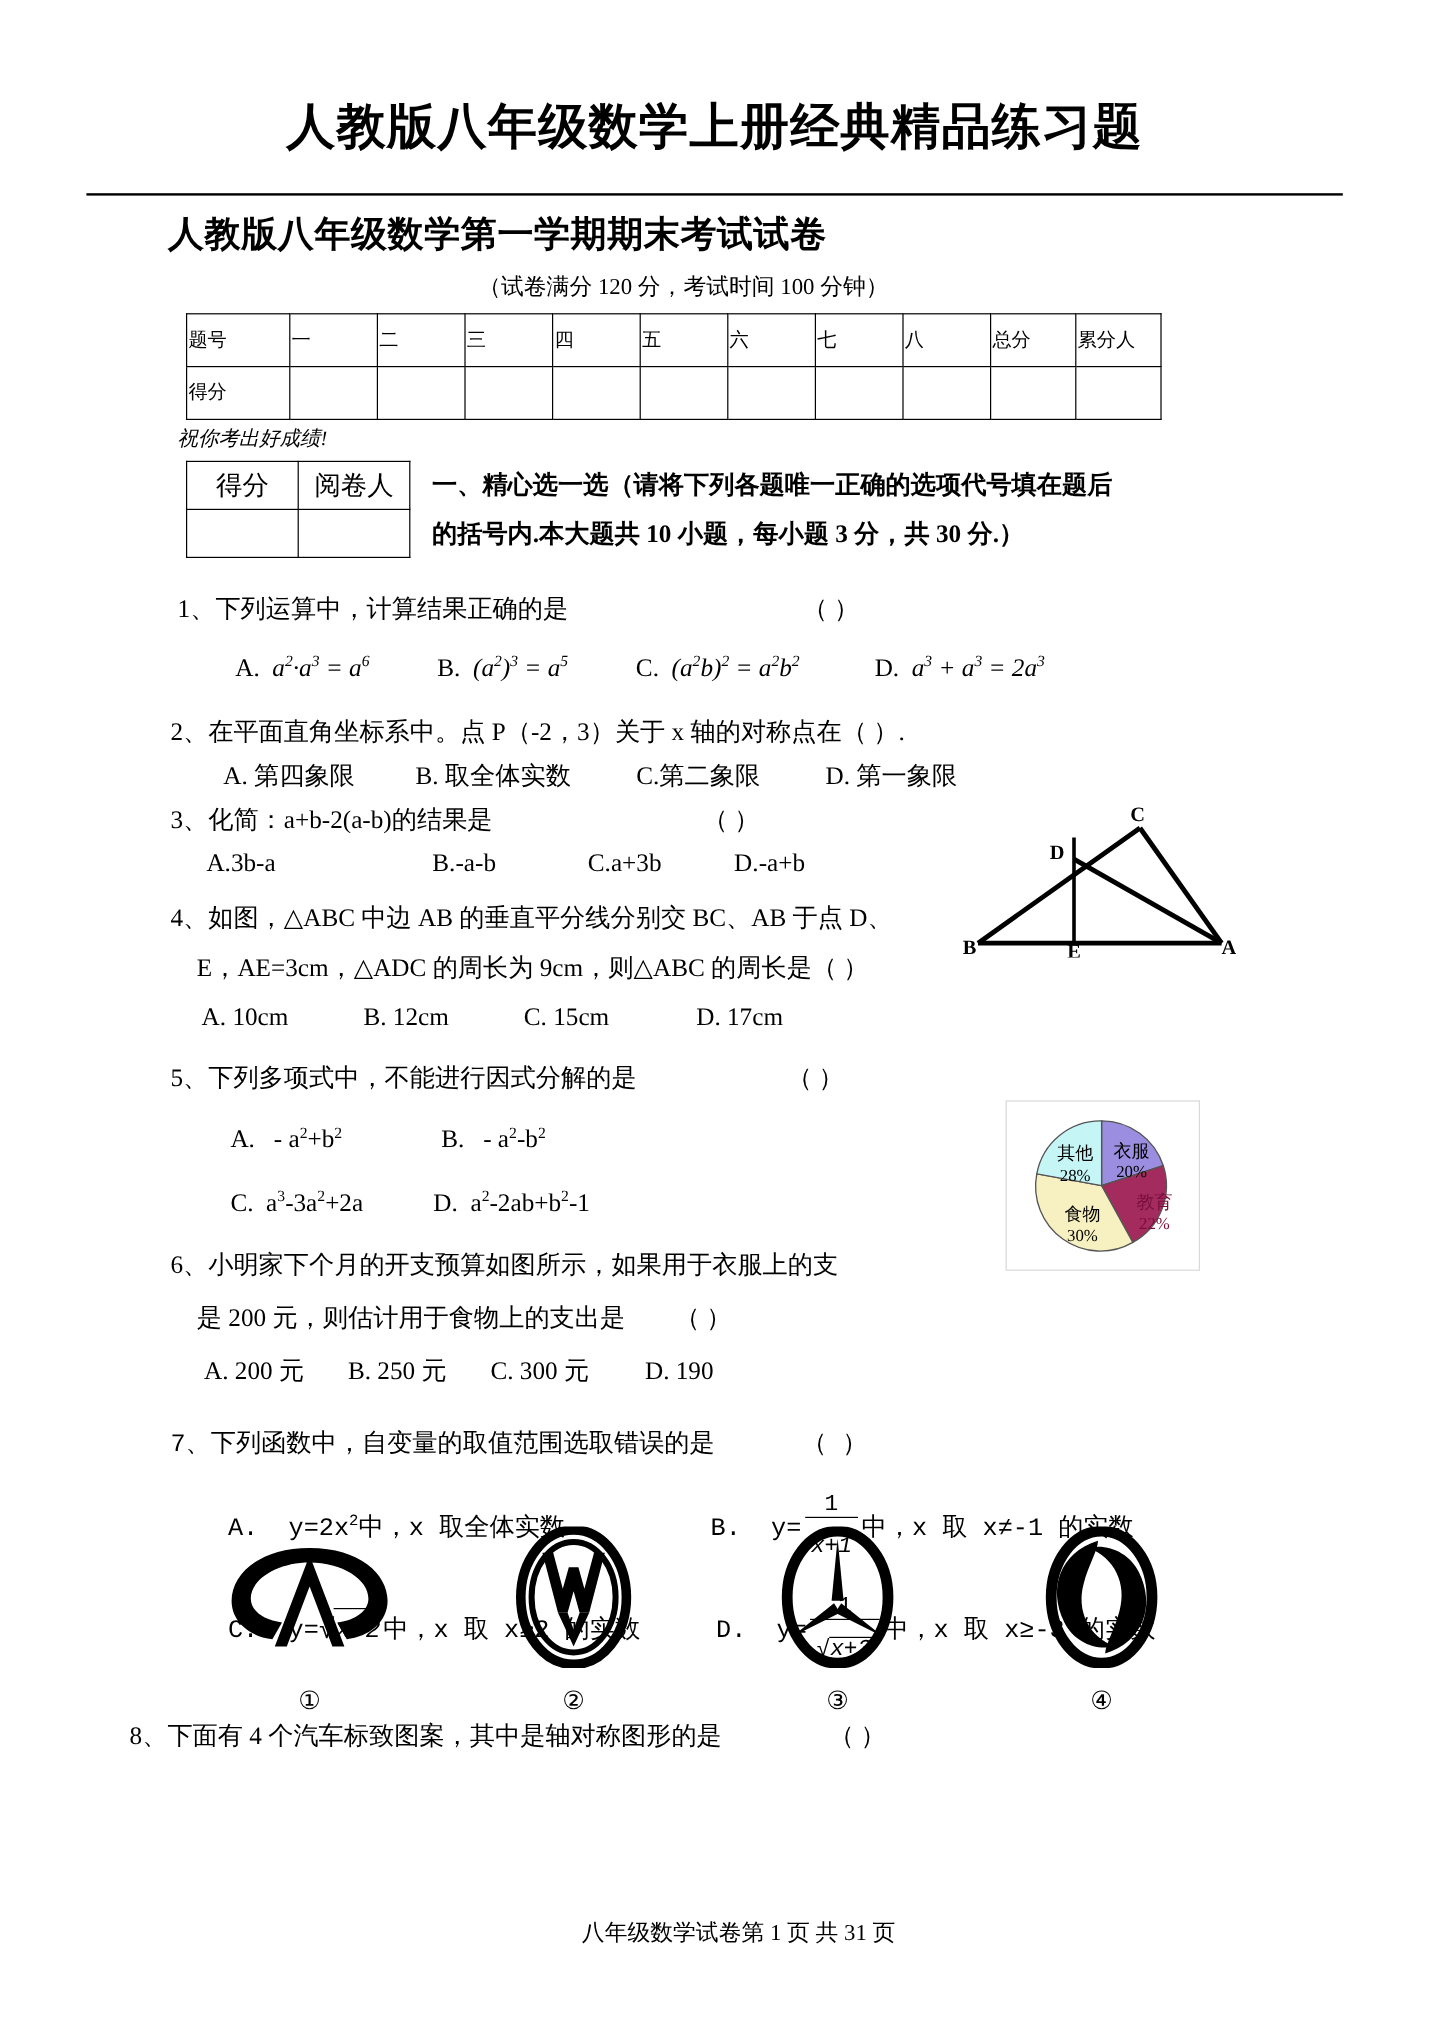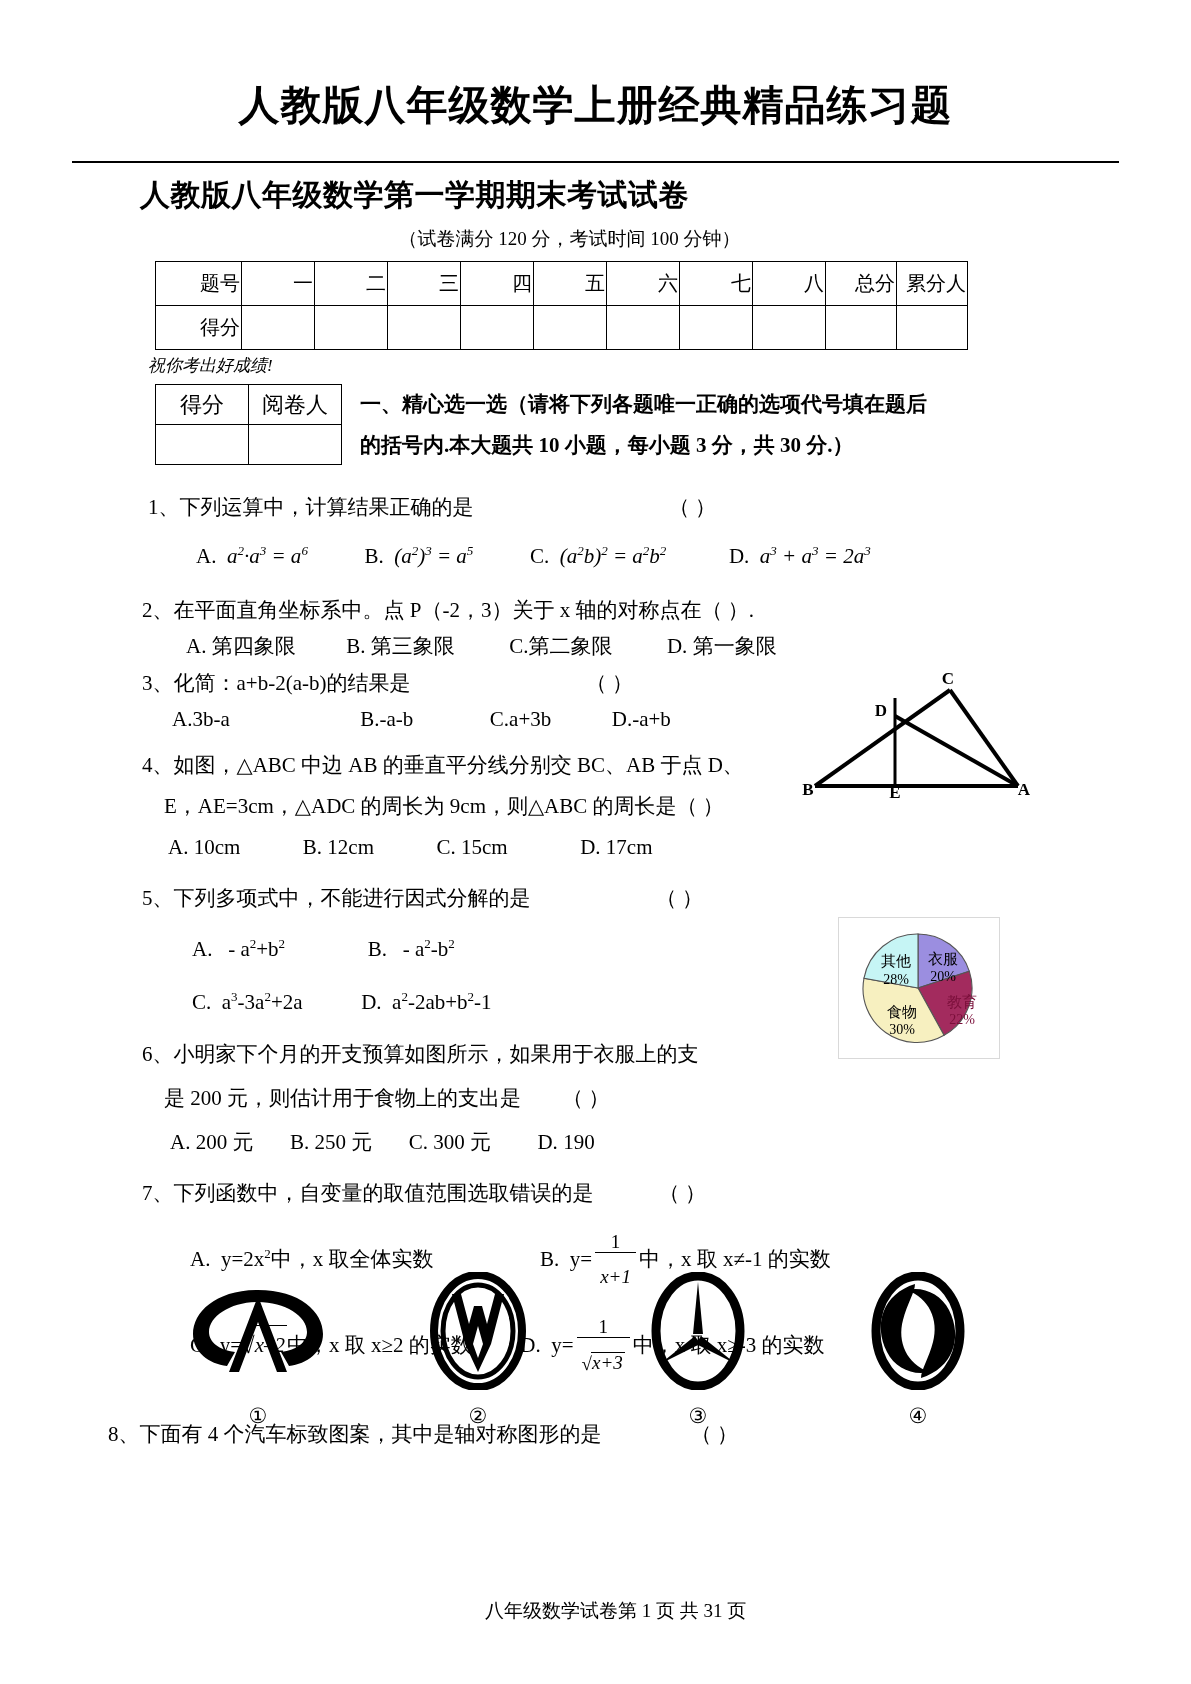--- a/index.html
+++ b/index.html
@@ -43,23 +43,23 @@
   }
   
   .score-table{
     border-collapse:collapse;
     margin:9px 0 0 155px;
     table-layout:fixed;
   }
   .score-table td{
     border:1.5px solid #000;
     height:41px;
-    text-align:right;
+    text-align:left;
     vertical-align:middle;
-    font-size:20px;
+    font-size:16px;
   }
   .score-table td.lbl{width:83px;}
   .score-table td.num{width:70px;}
   .score-table td.wide{width:68px;}
   .wish{
     margin:4px 0 0 148px;
     font-size:17px;
     font-style:italic;
   }
   
@@ -237,21 +237,21 @@
 
   <div class="q" style="margin-left:142px;margin-top:16px;">
     <div class="stem">
       <span>2、</span><span>在平面直角坐标系中。点 P（-2，3）关于 x 轴的对称点在（      ）.</span>
     </div>
     <div class="opts" style="margin-left:44px;line-height:34px;">
       <span>A.</span>
       <span>第四象限</span>
       <span style="display:inline-block;width:40px;"></span>
       <span>B.</span>
-      <span>第三象限</span>
+      <span>取全体实数</span>
       <span style="display:inline-block;width:44px;"></span>
       <span>C.</span><span>第二象限</span>
       <span style="display:inline-block;width:44px;"></span>
       <span>D.</span>
       <span>第一象限</span>
     </div>
   </div>
 
   <div class="q" style="margin-left:142px;margin-top:2px;line-height:36px;">
     <div class="stem">
@@ -369,21 +369,21 @@
       <text x="123" y="106" font-size="14" font-family="Liberation Serif, serif" fill="#7a0f3a" text-anchor="middle">22%</text>
 
       <text x="63" y="99" font-size="15" font-family="Liberation Serif, serif" text-anchor="middle">食物</text>
       <text x="63" y="116" font-size="14" font-family="Liberation Serif, serif" text-anchor="middle">30%</text>
 
       <text x="57" y="48" font-size="15" font-family="Liberation Serif, serif" text-anchor="middle">其他</text>
       <text x="57" y="66" font-size="14" font-family="Liberation Serif, serif" text-anchor="middle">28%</text>
     </svg>
   </div>
 
-  <div class="q" style="margin-left:142px;margin-top:10px;line-height:38px;">
+  <div class="q" style="margin-left:142px;margin-top:22px;line-height:38px;font-family:Liberation Mono, monospace;">
     <div class="stem">
       <span>7、</span><span>下列函数中，自变量的取值范围选取错误的是</span>
       <span style="display:inline-block;width:60px;"></span><span>（      ）</span>
     </div>
 
     <div class="opts" style="margin-left:48px;margin-top:22px;">
       <span>A.</span>
       <span>&nbsp;<span>y=2x</span><sup>2</sup><span>中，x 取全体实数</span></span>
       <span style="display:inline-block;width:96px;"></span>
       <span>B.</span>

